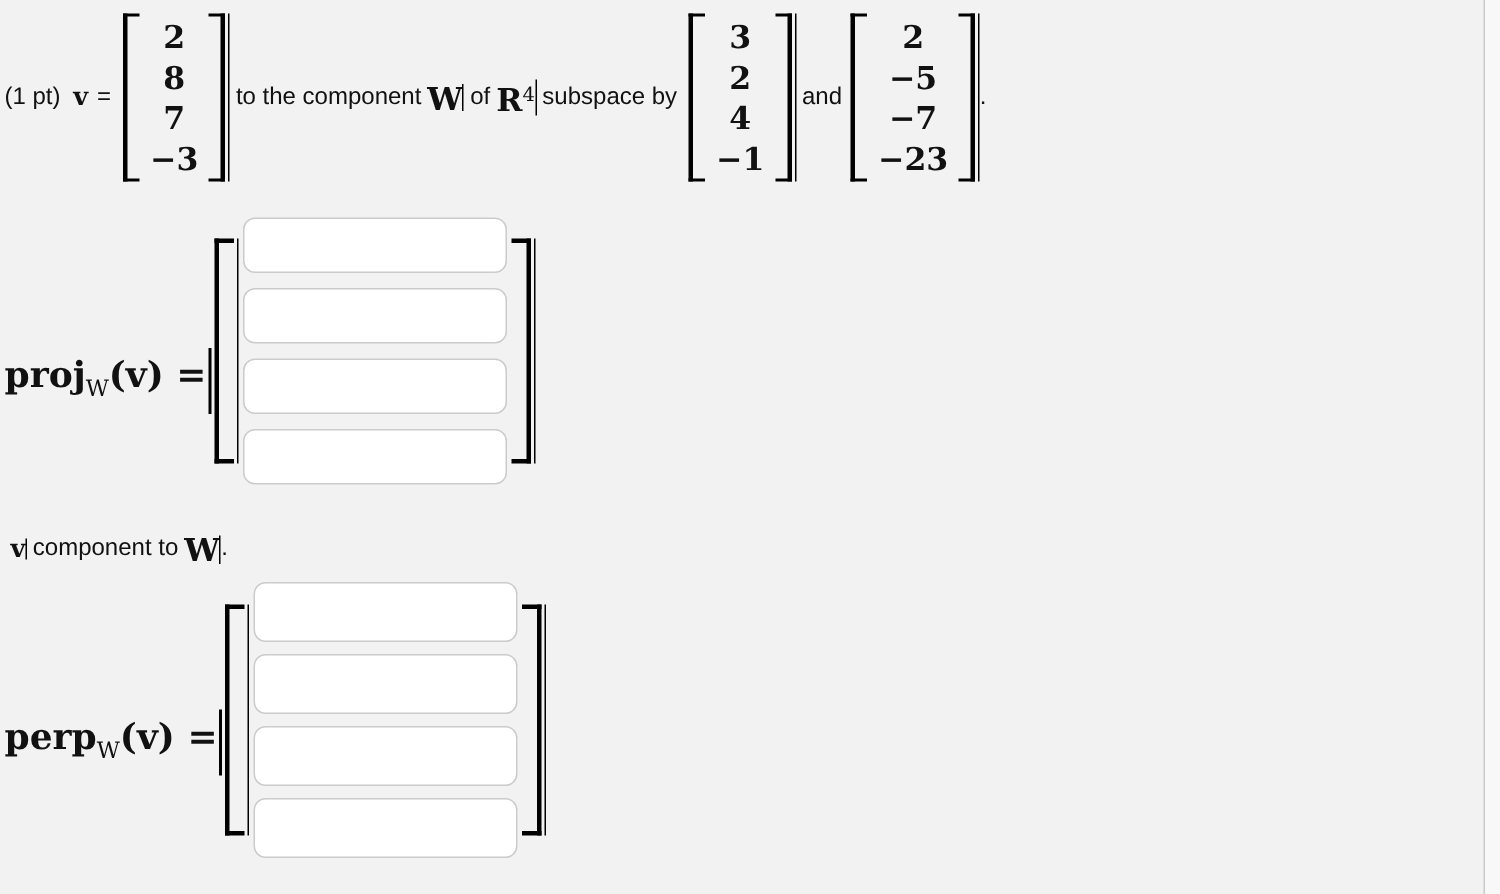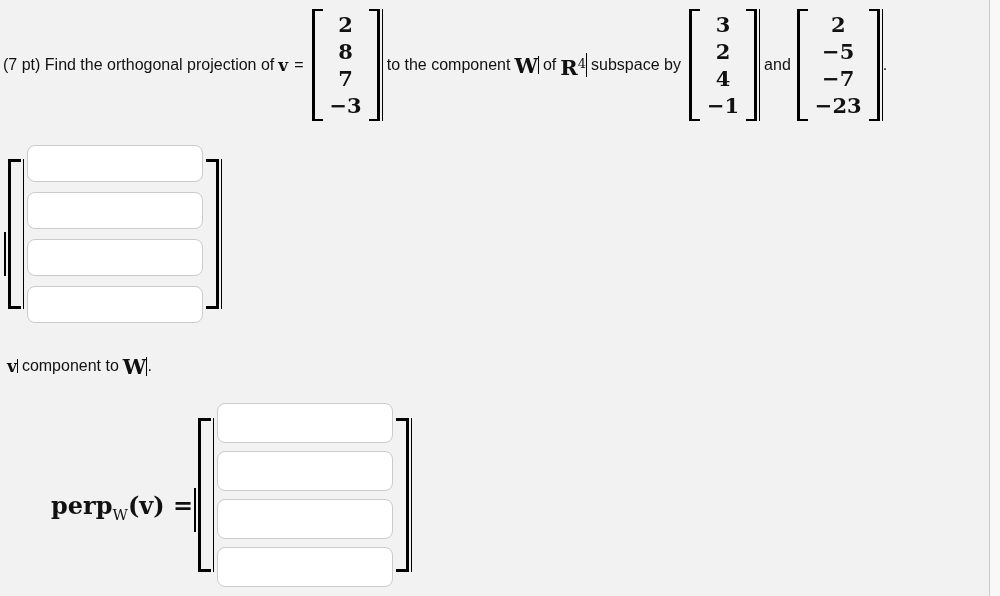--- a/index.html
+++ b/index.html
@@ -57,21 +57,21 @@
     position:absolute; left:3px; top:352px; height:28px;
     display:flex; align-items:center; white-space:pre;
   }
 </style>
 </head>
 <body>
 
 <div class="stage">
 
   <div class="problem-row">
-    <span class="sans">(7 pt)</span><span class="sans"> </span><span class="sans">Find the orthogonal projection of</span>
+    <span class="sans">(1 pt)</span><span class="sans"> </span>
     <span class="gap4"></span>
     <span class="msym-small">v</span>
     <span class="gap6"></span>
     <span class="sans">=</span>
     <span class="gap6"></span>
     <span class="vec">
       <span class="bl"></span>
       <span class="col">
         <span>2</span>
         <span>8</span>
@@ -116,20 +116,21 @@
         <span>−7</span>
         <span>−23</span>
       </span>
       <span class="br"></span>
     </span>
     <span class="art" style="height:112px"></span>
     <span class="sans">.</span>
   </div>
 
   <div class="answer-row proj" style="left:3px; top:145px;">
+    <span class="mlabel" style="margin-top:40px;"><span>proj</span><span class="sub">W</span><span>(</span><span>v</span><span>)</span><span> </span><span>=</span></span>
     <span class="eq-bar" style="margin-top:40px;"></span>
     <span class="big-bl" style="height:144px;"></span>
     <span class="art" style="height:150px; margin-left:2px;"></span>
     <span class="col-inputs">
       <input type="text" class="answer-box" style="">
       <input type="text" class="answer-box" style="">
       <input type="text" class="answer-box" style="">
       <input type="text" class="answer-box" style="">
     </span>
     <span class="big-br" style="height:144px;"></span>
@@ -141,21 +142,21 @@
     <span class="msym-small">v</span>
     <span class="art" style="height:14px"></span>
     <span class="gap4"></span>
     <span class="sans">component to</span>
     <span class="gap4"></span>
     <span class="msym">W</span>
     <span class="art" style="height:19px"></span>
     <span class="sans">.</span>
   </div>
 
-  <div class="answer-row perp" style="left:3px; top:403px;margin-left:48px;">
+  <div class="answer-row perp" style="left:3px; top:388px;">
     <span class="mlabel" style="margin-top:30px;"><span>perp</span><span class="sub">W</span><span>(</span><span>v</span><span>)</span><span> </span><span>=</span></span>
     <span class="eq-bar" style="margin-top:30px;"></span>
     <span class="big-bl" style="height:148px;"></span>
     <span class="art" style="height:154px; margin-left:2px;"></span>
     <span class="col-inputs">
       <input type="text" class="answer-box" style="">
       <input type="text" class="answer-box" style="">
       <input type="text" class="answer-box" style="">
       <input type="text" class="answer-box" style="">
     </span>

